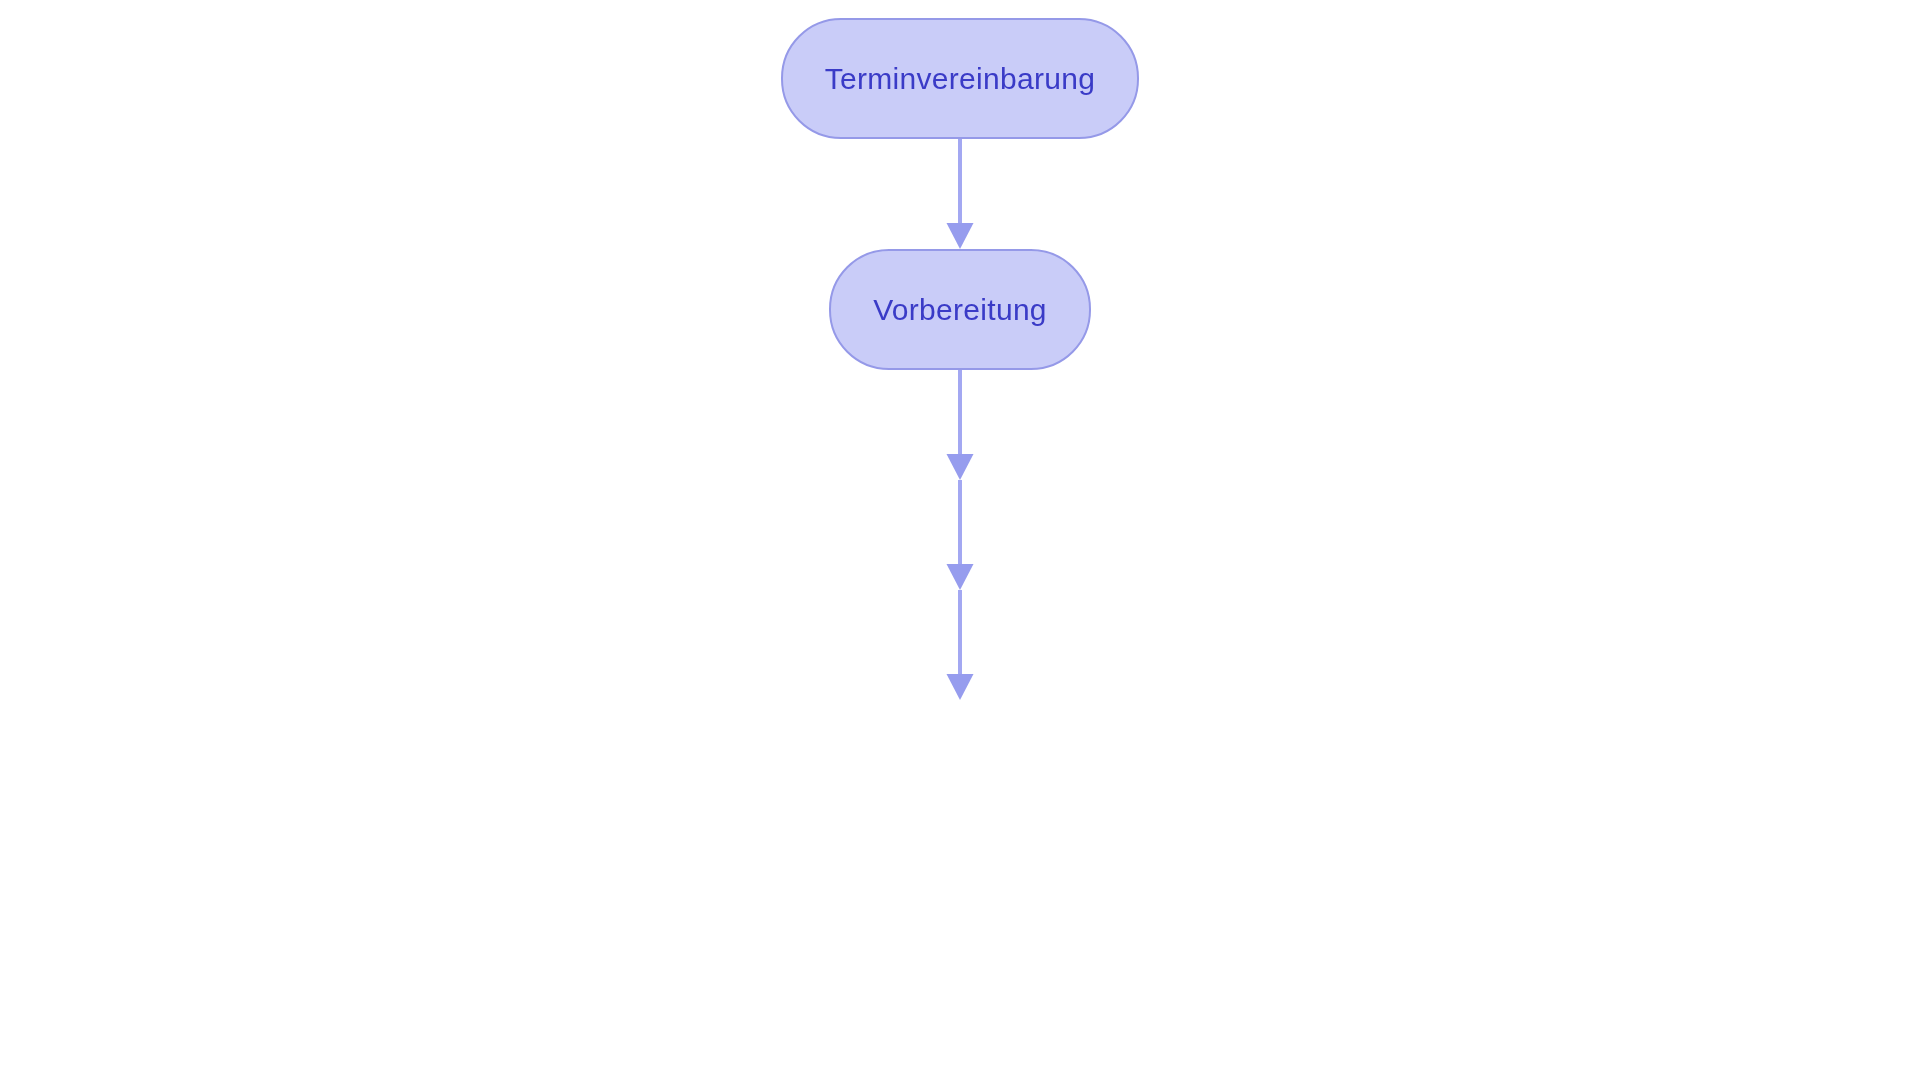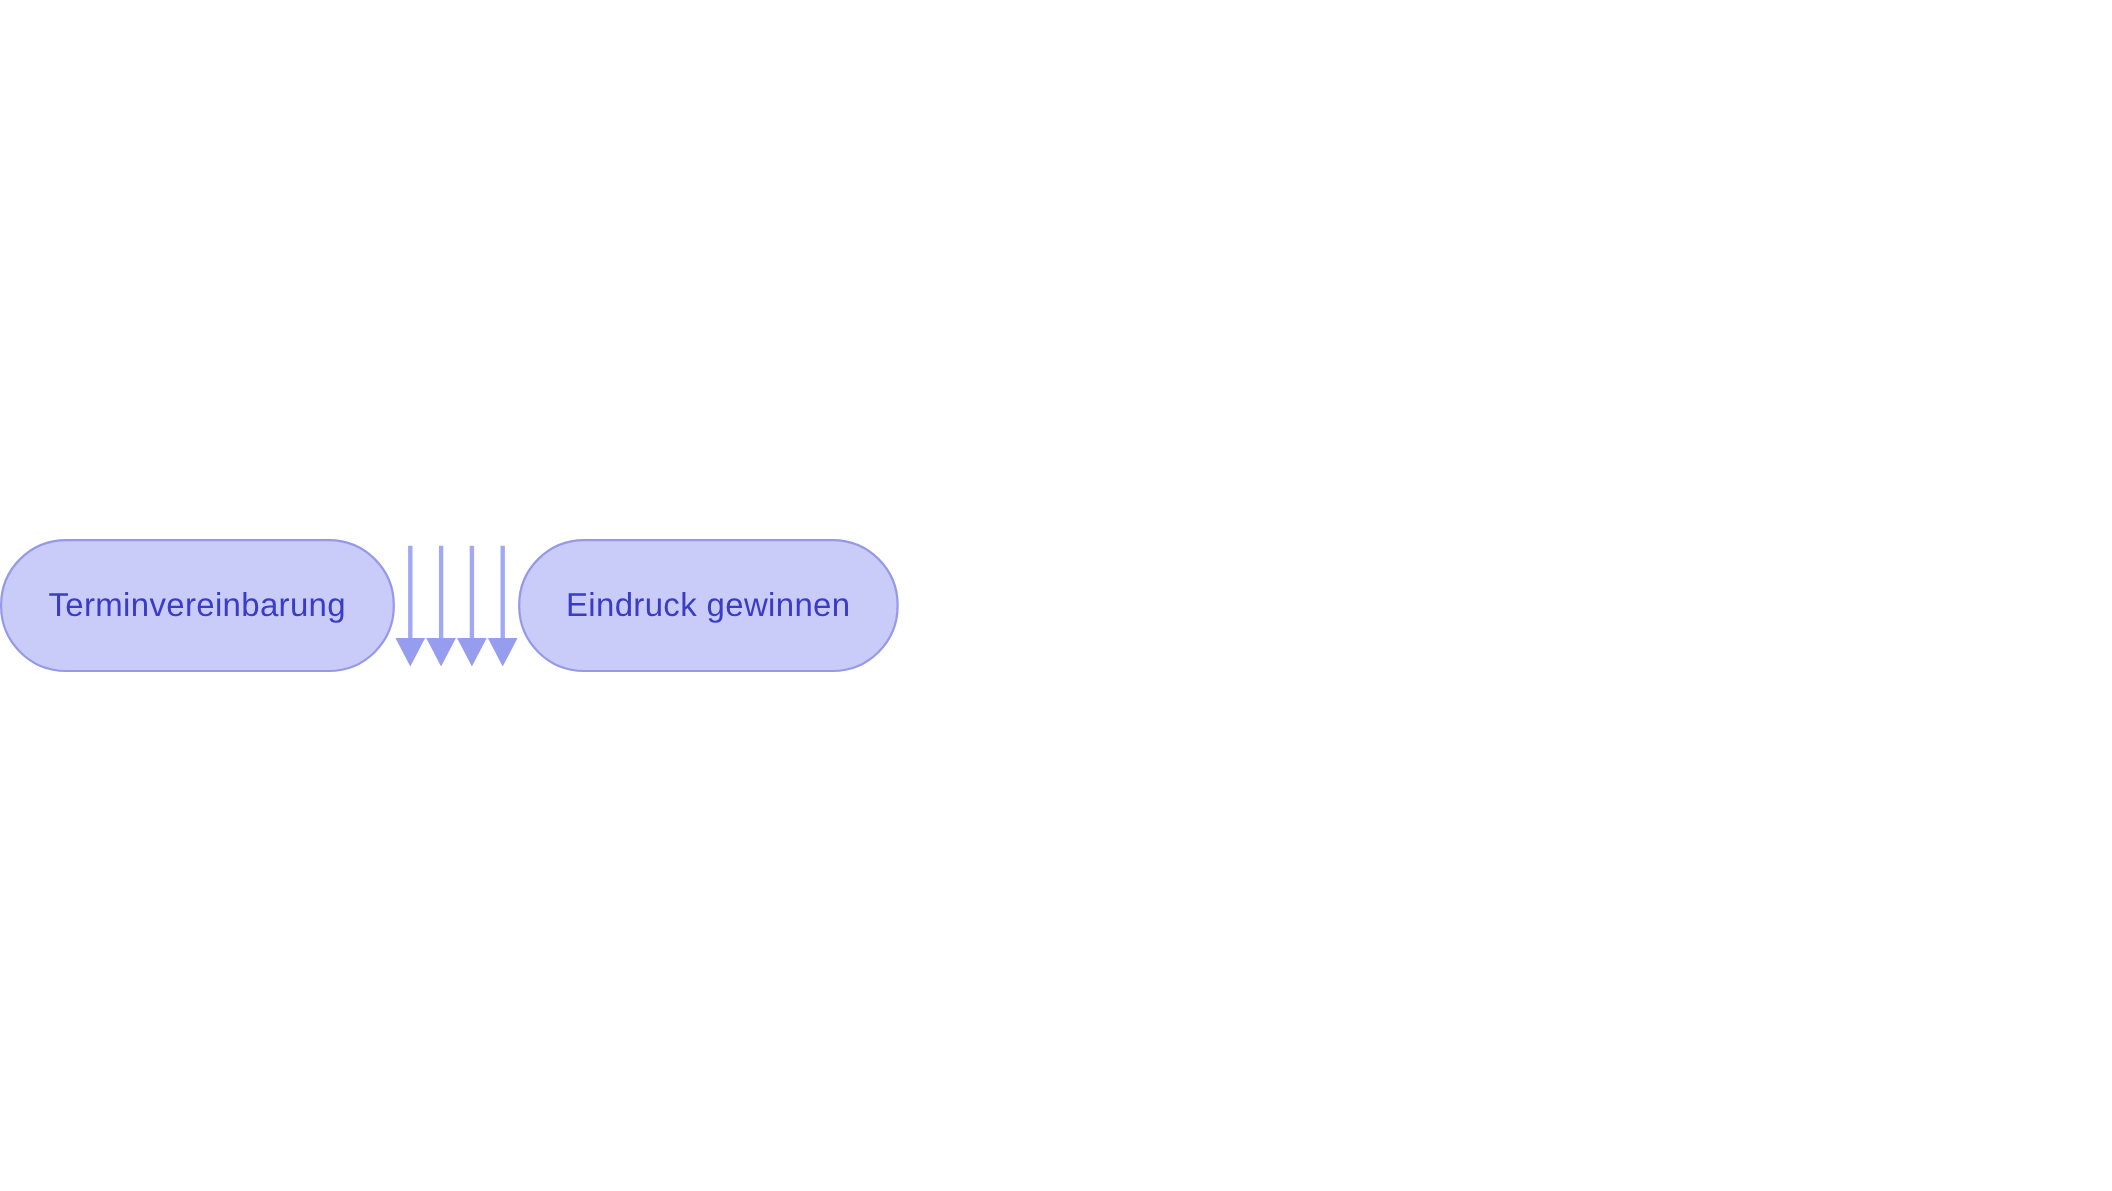--- a/index.html
+++ b/index.html
@@ -17,21 +17,21 @@
     background: var(--background);
     font-family: "Liberation Sans", "DejaVu Sans", sans-serif;
     overflow: hidden;
   }
   .canvas {
     position: relative;
     width: 1920px;
     height: 1083px;
     background: var(--background);
     display: flex;
-    flex-direction: row;
+    flex-direction: column;
     align-items: center;
     padding-top: 18px;
   }
   .node {
     height: 121px;
     min-width: 260px;
     padding: 0 42px;
     background: var(--node-fill);
     border: 2px solid var(--node-border);
     border-radius: 60px;
@@ -65,20 +65,23 @@
     <span class="node-label">Terminvereinbarung</span>
   </div>
 
   <div class="arrow">
     <svg width="28" height="110" viewBox="0 0 28 110">
       <line x1="14" y1="0" x2="14" y2="88" stroke-width="4" stroke="#a3a8f2"></line>
       <path d="M0.5,84 L27.5,84 L14,110 Z" fill="#969cee"></path>
     </svg>
   </div>
 
+  <div class="node">
+    <span class="node-label">Vorbereitung</span>
+  </div>
 
   <div class="arrow">
     <svg width="28" height="110" viewBox="0 0 28 110">
       <line x1="14" y1="0" x2="14" y2="88" stroke-width="4" stroke="#a3a8f2"></line>
       <path d="M0.5,84 L27.5,84 L14,110 Z" fill="#969cee"></path>
     </svg>
   </div>
 
 
   <div class="arrow">
@@ -89,17 +92,14 @@
   </div>
 
 
   <div class="arrow">
     <svg width="28" height="110" viewBox="0 0 28 110">
       <line x1="14" y1="0" x2="14" y2="88" stroke-width="4" stroke="#a3a8f2"></line>
       <path d="M0.5,84 L27.5,84 L14,110 Z" fill="#969cee"></path>
     </svg>
   </div>
 
-  <div class="node">
-    <span class="node-label">Eindruck gewinnen</span>
-  </div>
 
 </div>
 
 </body></html>

